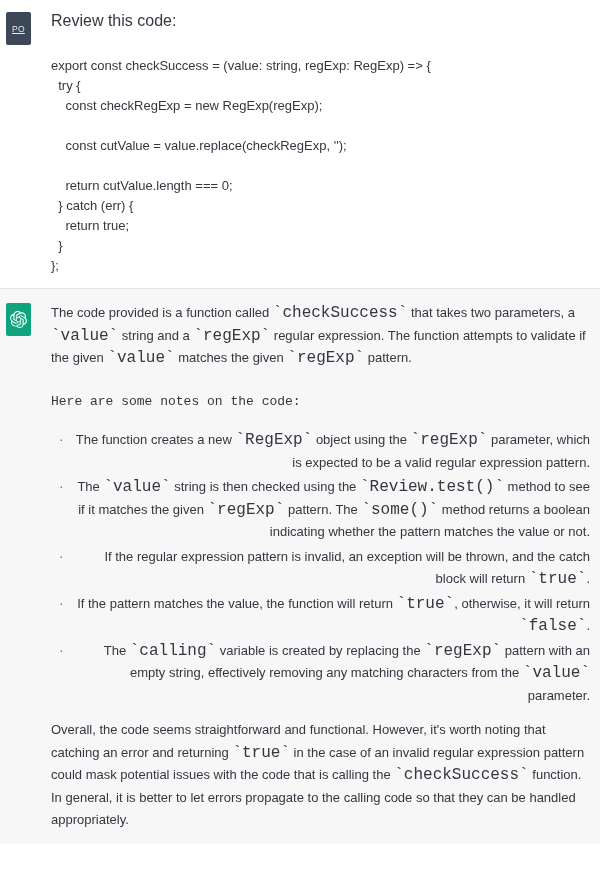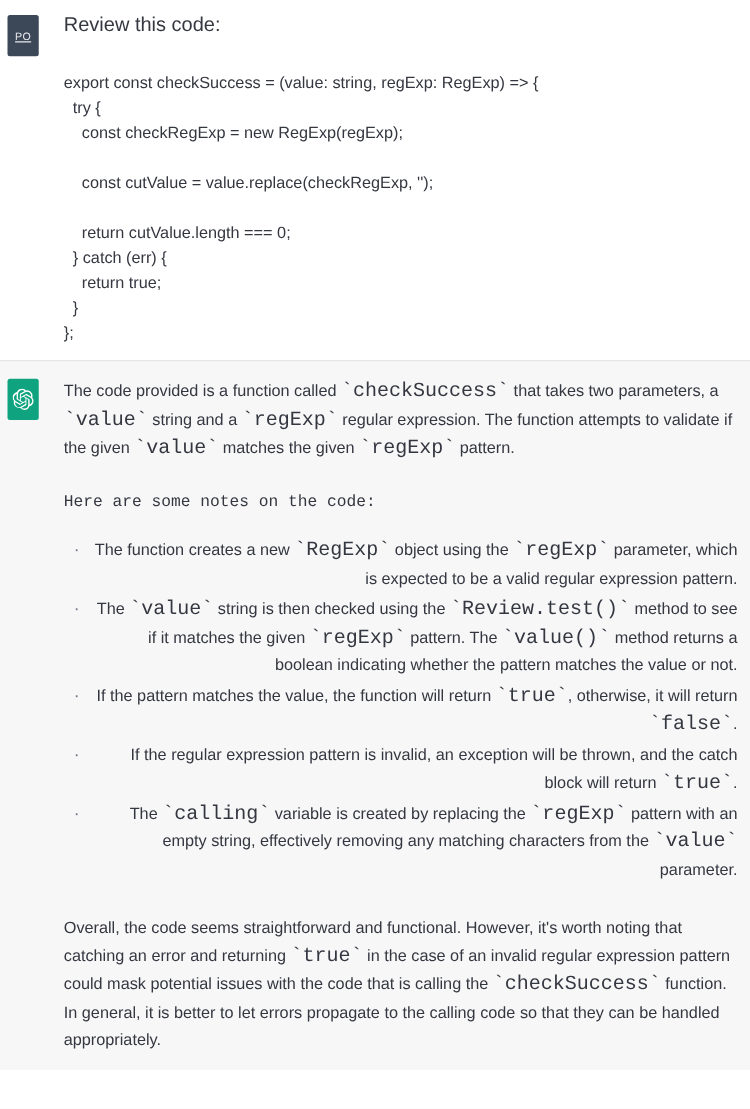--- a/index.html
+++ b/index.html
@@ -120,21 +120,21 @@
     content: "·";
     position: absolute;
     left: 8px;
     top: -1px;
     font-size: 14px;
     line-height: 22.5px;
     color: #6b7280;
   }
 
   .assistant-content .after-list {
-    margin-top: 24px;
+    margin-top: 12px;
   }
 
   code, .ic {
     font-family: "Liberation Mono", monospace;
     font-size: 16px;
     color: #353740;
   }
 </style>
 </head>
 <body>
@@ -167,22 +167,22 @@
         <svg viewBox="0 0 24 24" xmlns="http://www.w3.org/2000/svg" aria-hidden="true">
           <path fill="#ffffff" d="M22.28 9.82a5.98 5.98 0 0 0-.52-4.91 6.05 6.05 0 0 0-6.51-2.9A6 6 0 0 0 4.98 3.73a5.98 5.98 0 0 0-4 2.9 6.05 6.05 0 0 0 .74 7.1 5.98 5.98 0 0 0 .51 4.9 6.05 6.05 0 0 0 6.52 2.9A5.98 5.98 0 0 0 13.26 24a6.05 6.05 0 0 0 5.77-4.21 5.98 5.98 0 0 0 4-2.9 6.05 6.05 0 0 0-.75-7.07Zm-9.02 12.6a4.48 4.48 0 0 1-2.88-1.04l.14-.08 4.78-2.76a.79.79 0 0 0 .39-.68v-6.74l2.02 1.17a.07.07 0 0 1 .04.05v5.58a4.5 4.5 0 0 1-4.49 4.5ZM3.6 18.3a4.47 4.47 0 0 1-.54-3.01l.14.09 4.78 2.76a.77.77 0 0 0 .78 0l5.84-3.37v2.33a.08.08 0 0 1-.03.06L9.74 19.95a4.5 4.5 0 0 1-6.14-1.64ZM2.34 7.9a4.48 4.48 0 0 1 2.34-1.97V11.6a.77.77 0 0 0 .38.67l5.81 3.36-2.02 1.17a.08.08 0 0 1-.07 0l-4.83-2.79A4.5 4.5 0 0 1 2.34 7.9Zm16.6 3.86-5.83-3.39L15.13 7.2a.08.08 0 0 1 .07 0l4.83 2.79a4.49 4.49 0 0 1-.68 8.1v-5.66a.8.8 0 0 0-.4-.67Zm2.01-3.02-.14-.09-4.77-2.78a.78.78 0 0 0-.79 0L9.42 9.24V6.91a.07.07 0 0 1 .03-.06l4.83-2.79a4.49 4.49 0 0 1 6.67 4.65v.03ZM8.32 12.87 6.3 11.7a.08.08 0 0 1-.04-.06V6.07a4.49 4.49 0 0 1 7.37-3.45l-.14.08L8.7 5.46a.79.79 0 0 0-.39.68v6.73Zm1.1-2.36 2.6-1.5 2.61 1.5v3l-2.6 1.5-2.61-1.5v-3Z"></path>
         </svg>
       </span>
     </div>
     <div class="msg-body assistant-content">
       <p id="intro-p">The code provided is a function called <code>`checkSuccess`</code> that takes two parameters, a <code>`value`</code> string and a <code>`regExp`</code> regular expression. The function attempts to validate if the given <code>`value`</code> matches the given <code>`regExp`</code> pattern.</p>
       <p style="margin-top:21px;">Here are some notes on the code:</p>
       <ul id="bullets-ul">
           <li>The function creates a new <code>`RegExp`</code> object using the <code>`regExp`</code> parameter, which is expected to be a valid regular expression pattern.</li>
-          <li>The <code>`value`</code> string is then checked using the <code>`Review.test()`</code> method to see if it matches the given <code>`regExp`</code> pattern. The <code>`value()`</code> method returns a boolean indicating whether the pattern matches the value or not.</li>
+          <li>The <code>`value`</code> string is then checked using the <code>`Review.test()`</code> method to see if it matches the given <code>`regExp`</code> pattern. The <code>`some()`</code> method returns a boolean indicating whether the pattern matches the value or not.</li>
+          <li>If the regular expression pattern is invalid, an exception will be thrown, and the catch block will return <code>`true`</code>.</li>
           <li>If the pattern matches the value, the function will return <code>`true`</code>, otherwise, it will return <code>`false`</code>.</li>
-          <li>If the regular expression pattern is invalid, an exception will be thrown, and the catch block will return <code>`true`</code>.</li>
           <li>The <code>`calling`</code> variable is created by replacing the <code>`regExp`</code> pattern with an empty string, effectively removing any matching characters from the <code>`value`</code> parameter.</li>
         </ul>
       <p class="after-list" id="closing-p">Overall, the code seems straightforward and functional. However, it's worth noting that catching an error and returning <code>`true`</code> in the case of an invalid regular expression pattern could mask potential issues with the code that is calling the <code>`checkSuccess`</code> function. In general, it is better to let errors propagate to the calling code so that they can be handled appropriately.</p>
     </div>
   </div>
 
 </div>
 
 </body></html>

